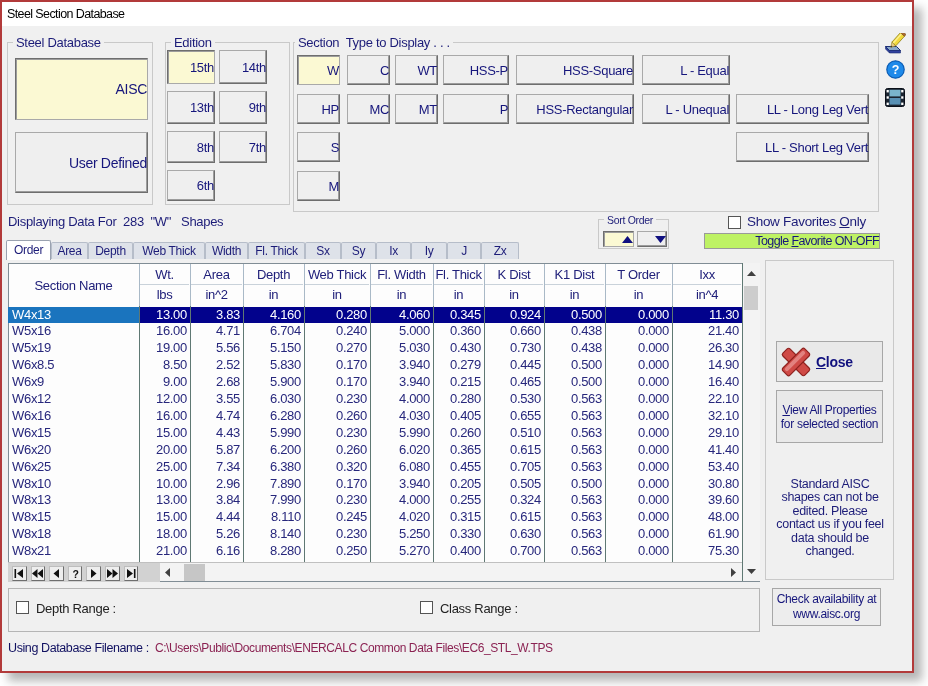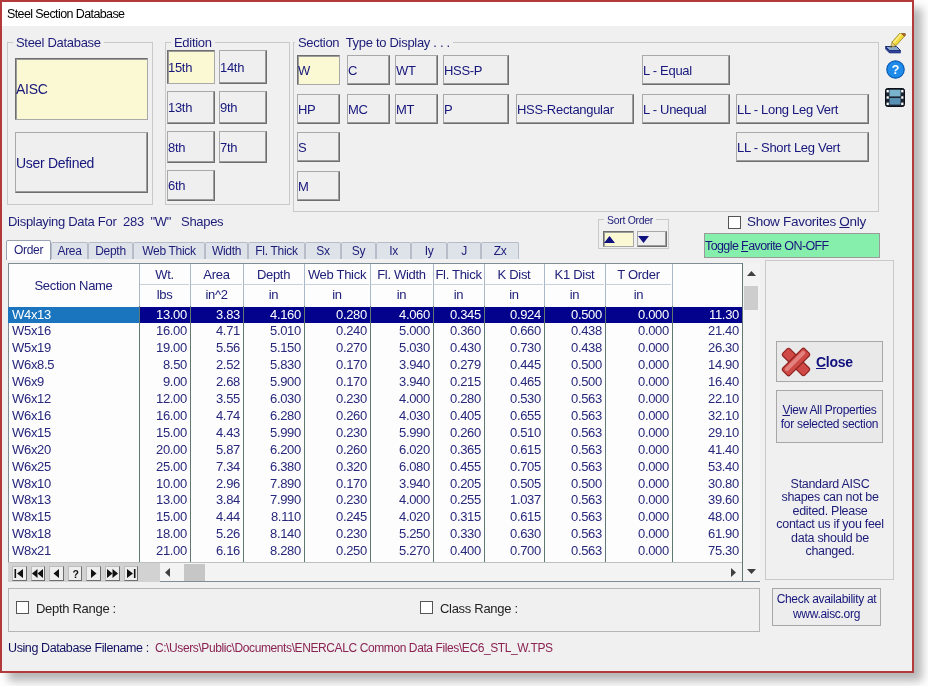--- a/index.html
+++ b/index.html
@@ -4,21 +4,21 @@
 * { margin:0; padding:0; box-sizing:border-box; }
 html,body { width:928px; height:686px; background:#ffffff; font-family:"Liberation Sans", sans-serif; letter-spacing:-0.3px; }
 #root { position:relative; width:928px; height:686px; overflow:hidden; }
 #win { position:absolute; left:0; top:0; width:914px; height:673px; background:#f0f0f0;
   border:2px solid #b23a3a; box-shadow: 8px 8px 9px rgba(120,120,120,0.55); }
 .abs { position:absolute; }
 #title { position:absolute; left:2px; top:2px; width:910px; height:24px; background:#ffffff;
   color:#000; font-size:12.5px; letter-spacing:-0.6px; line-height:24px; padding-left:5px; }
 .group { position:absolute; border:1px solid #c9c9c9; }
 .glabel { position:absolute; top:-8px; left:5px; background:#f0f0f0; padding:0 3px; color:#1c1c78; font-size:13px; line-height:15px; white-space:nowrap; }
-.btn { position:absolute; display:flex; align-items:center; justify-content:flex-start;
+.btn { position:absolute; display:flex; align-items:center; justify-content:flex-end;
   background:#efefef; color:#16167c; font-size:13px;
   border:1px solid; border-color:#a9a9a9 #6e6e6e #6e6e6e #a9a9a9; box-shadow: inset -1px -1px 0 #9c9c9c; white-space:nowrap; }
 .ybtn { background:#fbf9d3; border-color:#6e6e6e #a9a9a9 #a9a9a9 #6e6e6e; box-shadow: inset 1px 1px 0 #9c9c9c; }
 .navy { color:#1c1c78; }
 
 #grid { position:absolute; left:8px; top:263px; width:752px; height:319px; background:#fdfdfd; border:1px solid #808d95; }
 .vline { position:absolute; top:306px; height:256px; width:1px; background:#5f7873; }
 .vlineh { position:absolute; top:264px; height:42px; width:1px; background:#a9b9c7; }
 .hcol { position:absolute; top:264px; height:42px; text-align:center; color:#20207a; font-size:13px; }
 .h1 { height:20px; line-height:22px; }
@@ -94,20 +94,23 @@
       <span>W</span>
     </div>
 <div class="btn" style="left:347px;top:55px;width:43px;height:30px">
       <span>C</span>
     </div>
 <div class="btn" style="left:395px;top:55px;width:43px;height:30px">
       <span>WT</span>
     </div>
 <div class="btn" style="left:443px;top:55px;width:66px;height:30px">
       <span>HSS-P</span>
+    </div>
+<div class="btn" style="left:516px;top:55px;width:118px;height:30px">
+      <span>HSS-Square</span>
     </div>
 <div class="btn" style="left:642px;top:55px;width:88px;height:30px">
       <span>L - Equal</span>
     </div>
 <div class="btn" style="left:297px;top:94px;width:43px;height:30px">
       <span>HP</span>
     </div>
 <div class="btn" style="left:347px;top:94px;width:43px;height:30px">
       <span>MC</span>
     </div>
@@ -180,21 +183,21 @@
       </svg>
     </div>
 <div class="btn" style="left:637px;top:231px;width:30px;height:16px">
       <svg width="11" height="7" viewBox="0 0 11 7">
         <path d="M0 0 L11 0 L5.5 7 Z" fill="#101080"></path>
       </svg>
     </div>
 
 <div class="cb" style="left:728px;top:216px"></div>
 <div class="abs navy" style="left:747px;top:214px;font-size:13.5px">Show Favorites <u>O</u>nly</div>
-<div class="btn" style="left:704px;top:233px;width:176px;height:25px;border-color:#9a9a9a;box-shadow:none;background:#86efac;font-size:12.5px;letter-spacing:-0.6px">
+<div class="btn" style="left:704px;top:233px;width:176px;height:16px;border-color:#9a9a9a;box-shadow:none;background:#bef264;font-size:12.5px;letter-spacing:-0.6px">
       <span>Toggle <u>F</u>avorite ON-OFF</span>
     </div>
 
 <div class="tab seltab" style="left:6px;width:45px">Order</div>
 <div class="tab" style="left:51px;width:37px">Area</div>
 <div class="tab" style="left:88px;width:45px">Depth</div>
 <div class="tab" style="left:133px;width:72px">Web Thick</div>
 <div class="tab" style="left:205px;width:43px">Width</div>
 <div class="tab" style="left:248px;width:57px">Fl. Thick</div>
 <div class="tab" style="left:305px;width:36px">Sx</div>
@@ -244,38 +247,43 @@
 <div class="hcol" style="left:544px;width:61px">
       <div class="h1">K1 Dist</div>
       <div class="hline"></div>
       <div class="h2">in</div>
     </div>
 <div class="hcol" style="left:605px;width:67px">
       <div class="h1">T Order</div>
       <div class="hline"></div>
       <div class="h2">in</div>
     </div>
+<div class="hcol" style="left:672px;width:70px">
+      <div class="h1">Ixx</div>
+      <div class="hline"></div>
+      <div class="h2">in^4</div>
+    </div>
 <div class="row sel" style="top:306.5px">
       <div class="cname selfirst" style="width:131px">W4x13</div>
       <div class="cnum" style="width:51px">13.00</div>
       <div class="cnum" style="width:53px">3.83</div>
       <div class="cnum" style="width:61px">4.160</div>
       <div class="cnum" style="width:66px">0.280</div>
       <div class="cnum" style="width:63px">4.060</div>
       <div class="cnum" style="width:51px">0.345</div>
       <div class="cnum" style="width:60px">0.924</div>
       <div class="cnum" style="width:61px">0.500</div>
       <div class="cnum" style="width:67px">0.000</div>
       <div class="cnum" style="width:70px">11.30</div>
     </div>
 <div class="row" style="top:323.4px">
       <div class="cname" style="width:131px">W5x16</div>
       <div class="cnum" style="width:51px">16.00</div>
       <div class="cnum" style="width:53px">4.71</div>
-      <div class="cnum" style="width:61px">5.010</div>
+      <div class="cnum" style="width:61px">6.704</div>
       <div class="cnum" style="width:66px">0.240</div>
       <div class="cnum" style="width:63px">5.000</div>
       <div class="cnum" style="width:51px">0.360</div>
       <div class="cnum" style="width:60px">0.660</div>
       <div class="cnum" style="width:61px">0.438</div>
       <div class="cnum" style="width:67px">0.000</div>
       <div class="cnum" style="width:70px">21.40</div>
     </div>
 <div class="row" style="top:340.3px">
       <div class="cname" style="width:131px">W5x19</div>
@@ -395,21 +403,21 @@
       <div class="cnum" style="width:70px">30.80</div>
     </div>
 <div class="row" style="top:492.4px">
       <div class="cname" style="width:131px">W8x13</div>
       <div class="cnum" style="width:51px">13.00</div>
       <div class="cnum" style="width:53px">3.84</div>
       <div class="cnum" style="width:61px">7.990</div>
       <div class="cnum" style="width:66px">0.230</div>
       <div class="cnum" style="width:63px">4.000</div>
       <div class="cnum" style="width:51px">0.255</div>
-      <div class="cnum" style="width:60px">1.037</div>
+      <div class="cnum" style="width:60px">0.324</div>
       <div class="cnum" style="width:61px">0.563</div>
       <div class="cnum" style="width:67px">0.000</div>
       <div class="cnum" style="width:70px">39.60</div>
     </div>
 <div class="row" style="top:509.3px">
       <div class="cname" style="width:131px">W8x15</div>
       <div class="cnum" style="width:51px">15.00</div>
       <div class="cnum" style="width:53px">4.44</div>
       <div class="cnum" style="width:61px">8.110</div>
       <div class="cnum" style="width:66px">0.245</div>

